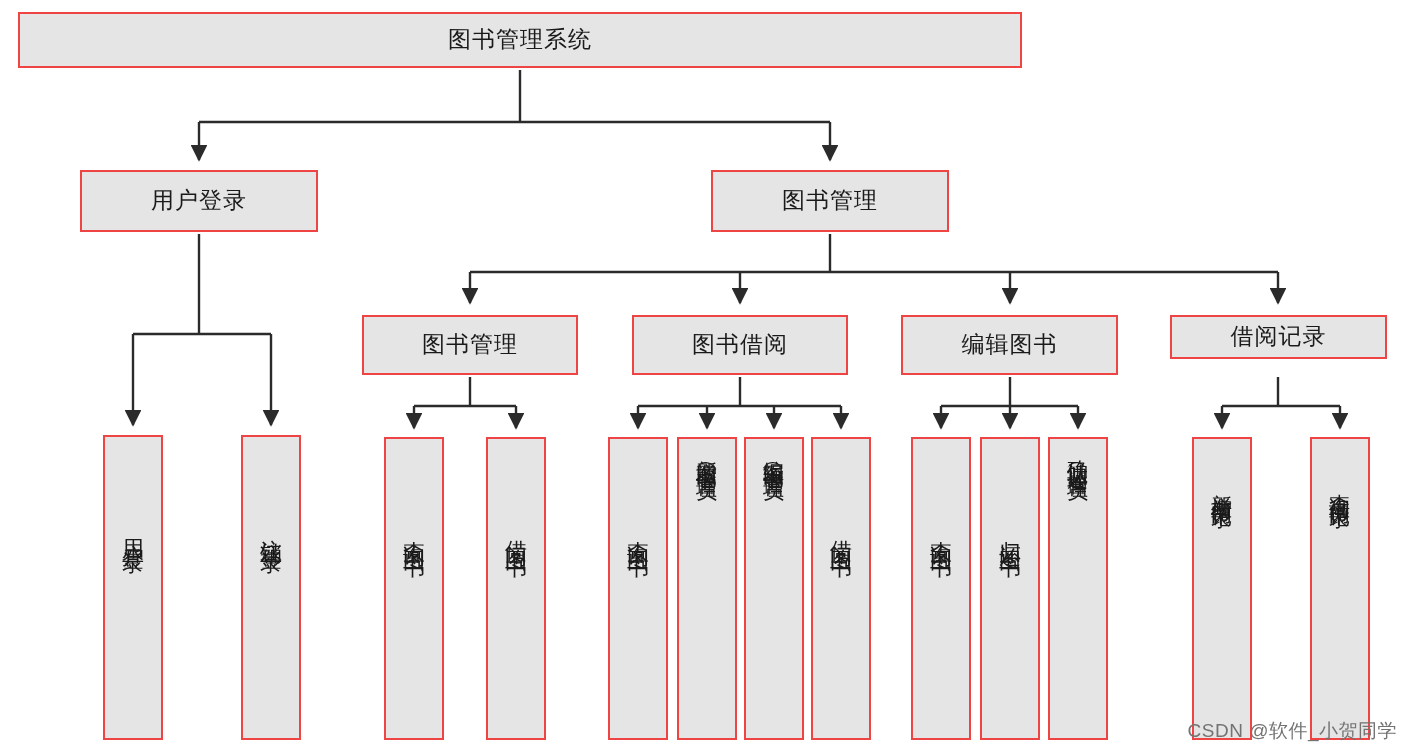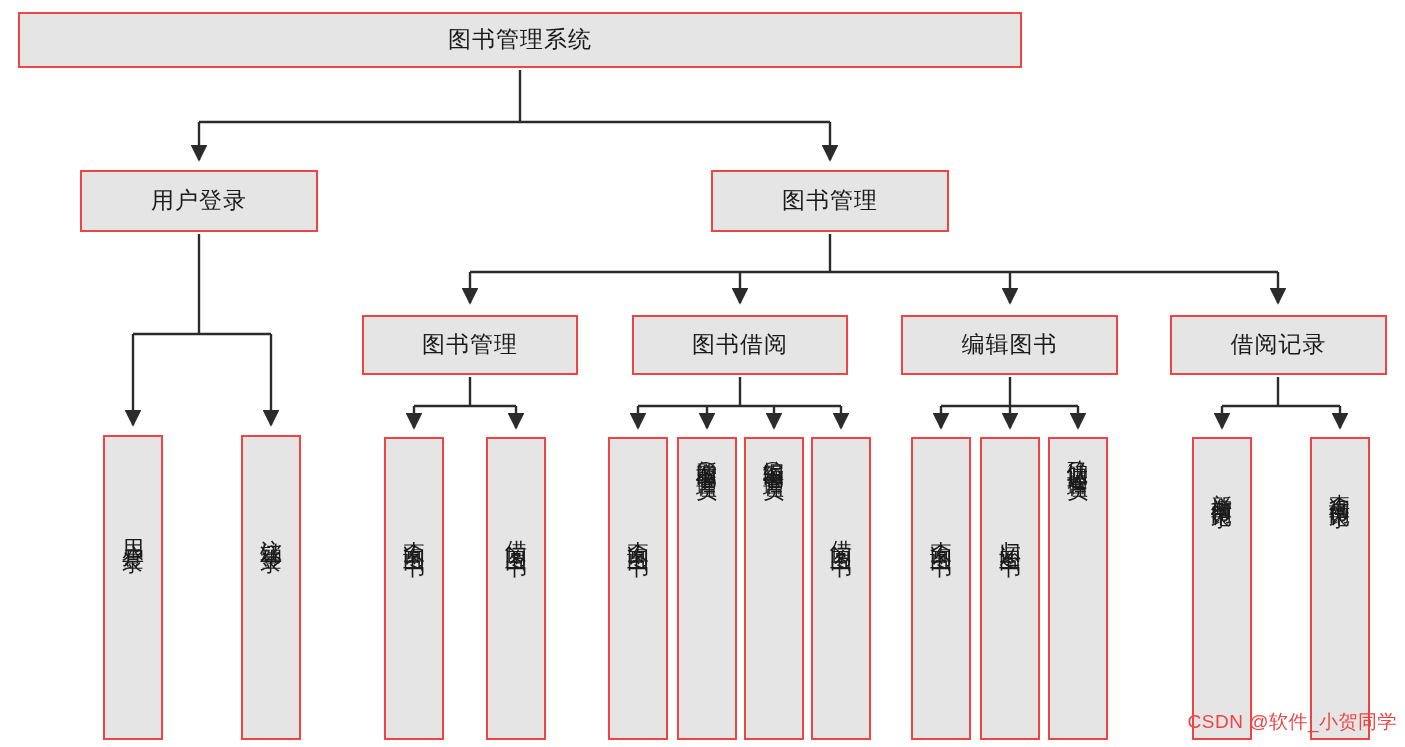--- a/index.html
+++ b/index.html
@@ -67,23 +67,23 @@
   }
   .v-node.tall-start {
     padding-top: 4px;
   }
   .v-node.mid .lbl {
     margin-top: 78px;
   }
   .watermark {
     position: absolute;
     right: 8px;
-    bottom: 12px;
+    bottom: 3px;
     font-size: 19px;
-    color: #ef4444;
+    color: #737373;
     white-space: nowrap;
     letter-spacing: 0.5px;
   }
 </style>
 </head>
 <body>
 
 <div id="canvas">
 
   <svg class="wires" viewBox="0 0 1405 747" xmlns="http://www.w3.org/2000/svg">
@@ -156,21 +156,21 @@
   </div>
 
   <div class="node h-node" style="left:632px; top:315px; width:216px; height:60px;">
     <span class="lbl">图书借阅</span>
   </div>
 
   <div class="node h-node" style="left:901px; top:315px; width:217px; height:60px;">
     <span class="lbl">编辑图书</span>
   </div>
 
-  <div class="node h-node" style="left:1170px; top:315px; width:217px; height:60px;">
+  <div class="node h-node" style="left:1170px; top:315px; width:217px; height:44px;">
     <span class="lbl">借阅记录</span>
   </div>
 
   <div class="node v-node mid" style="left:103px; top:435px; width:60px; height:305px;">
     <span class="lbl">用户登录</span>
   </div>
 
   <div class="node v-node mid" style="left:241px; top:435px; width:60px; height:305px;">
     <span class="lbl">注销登录</span>
   </div>

